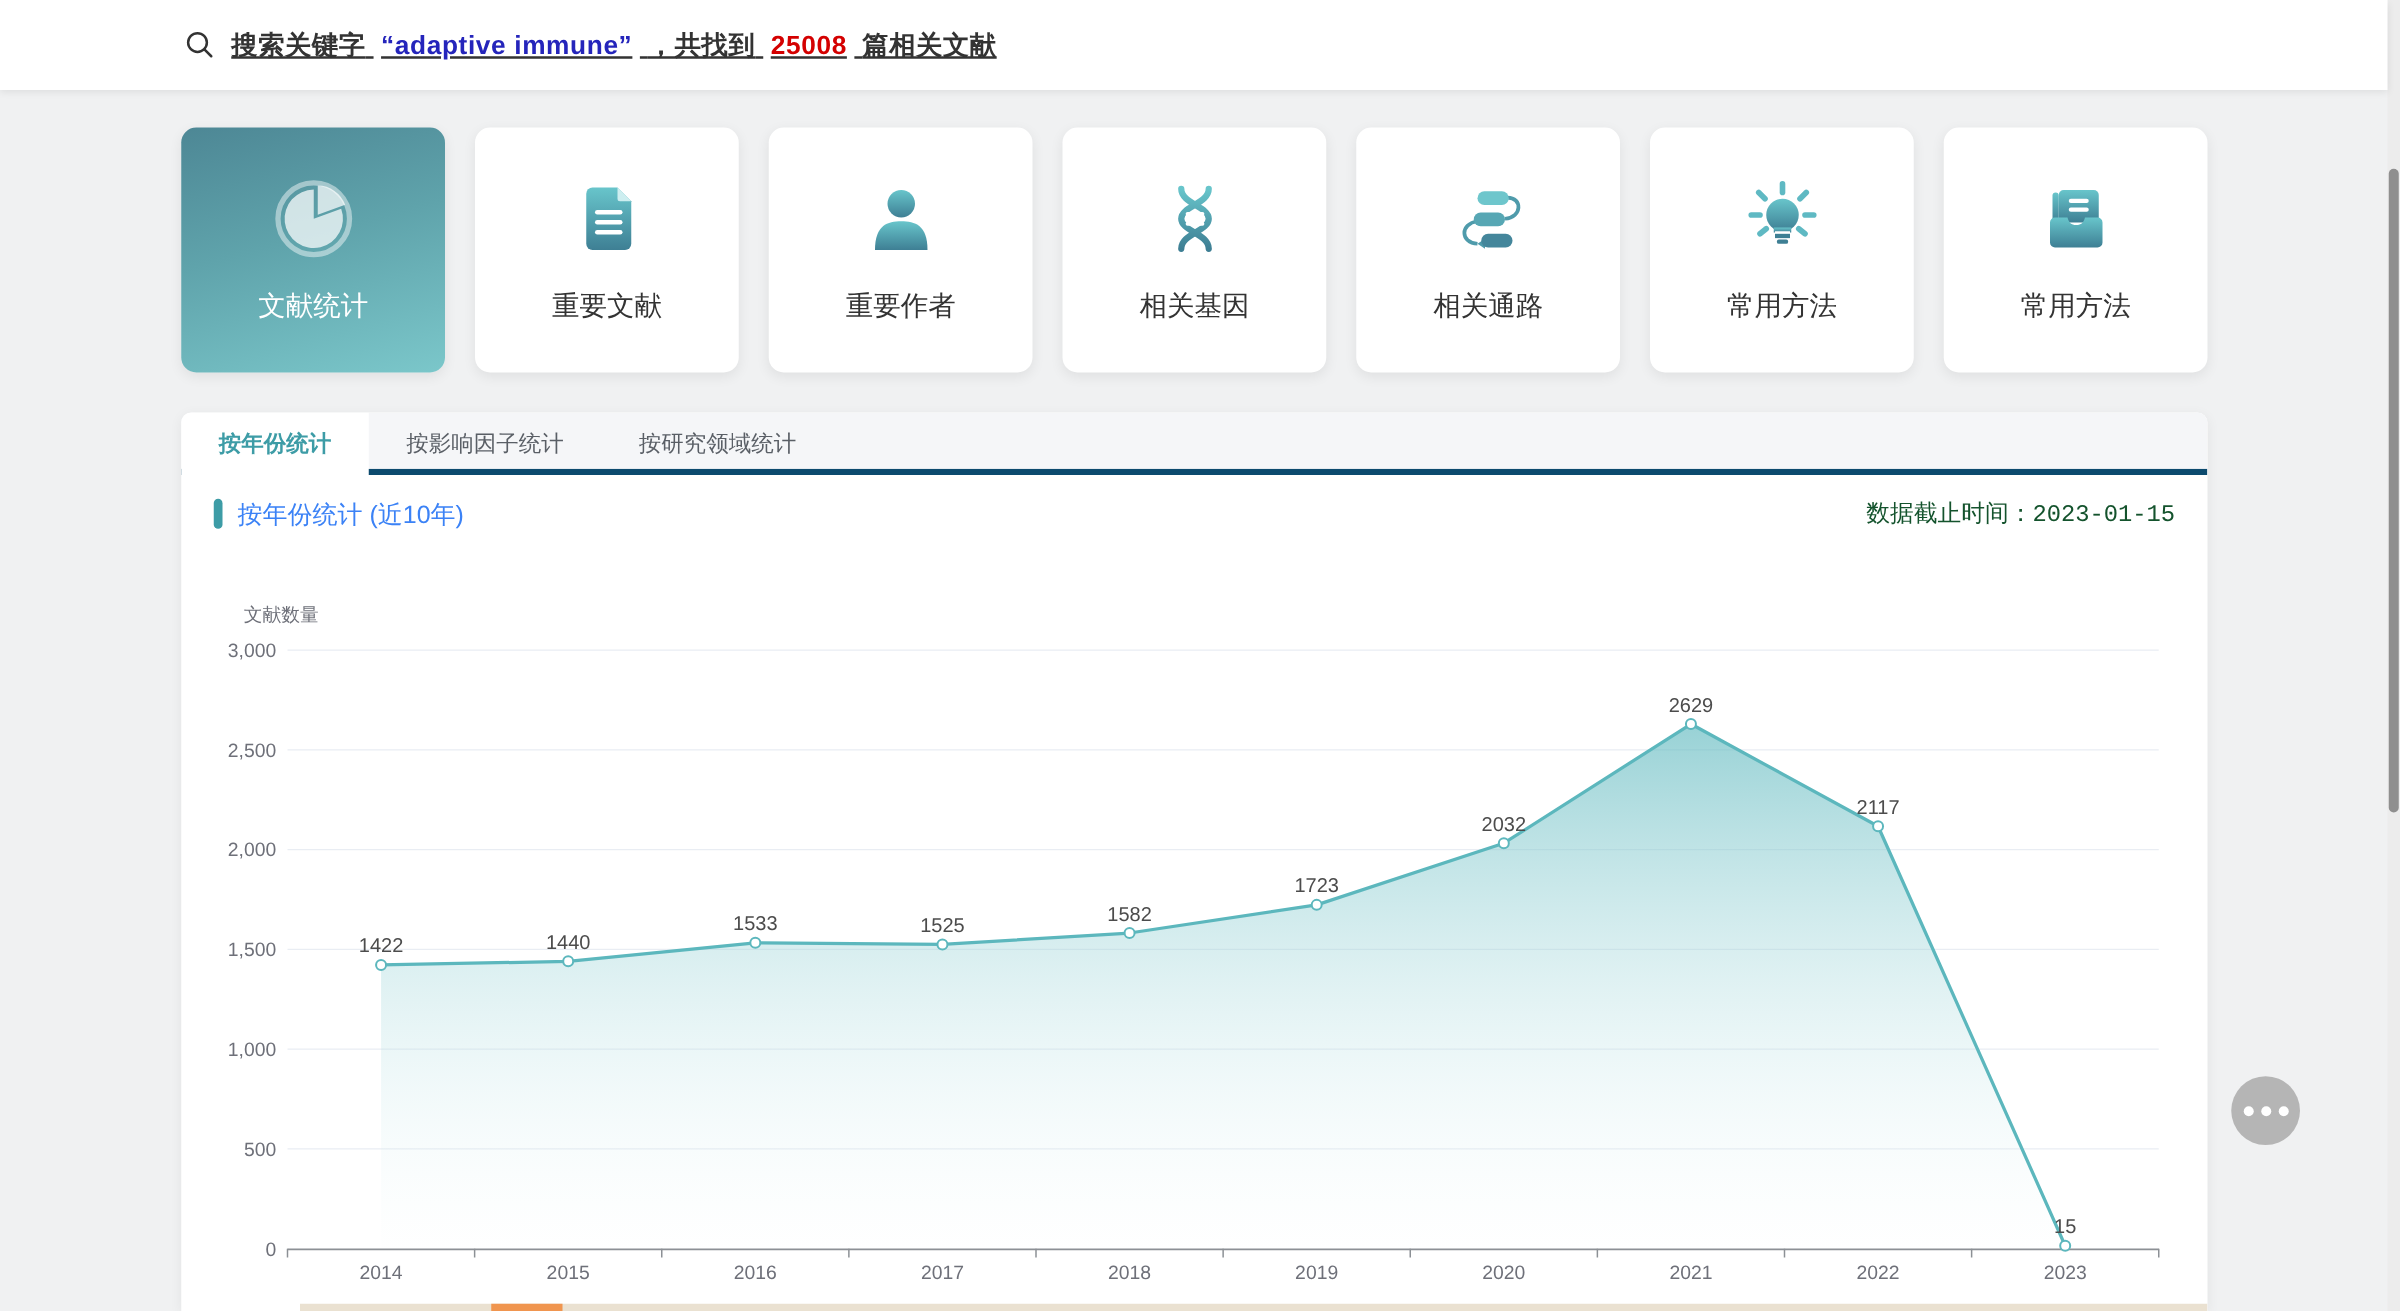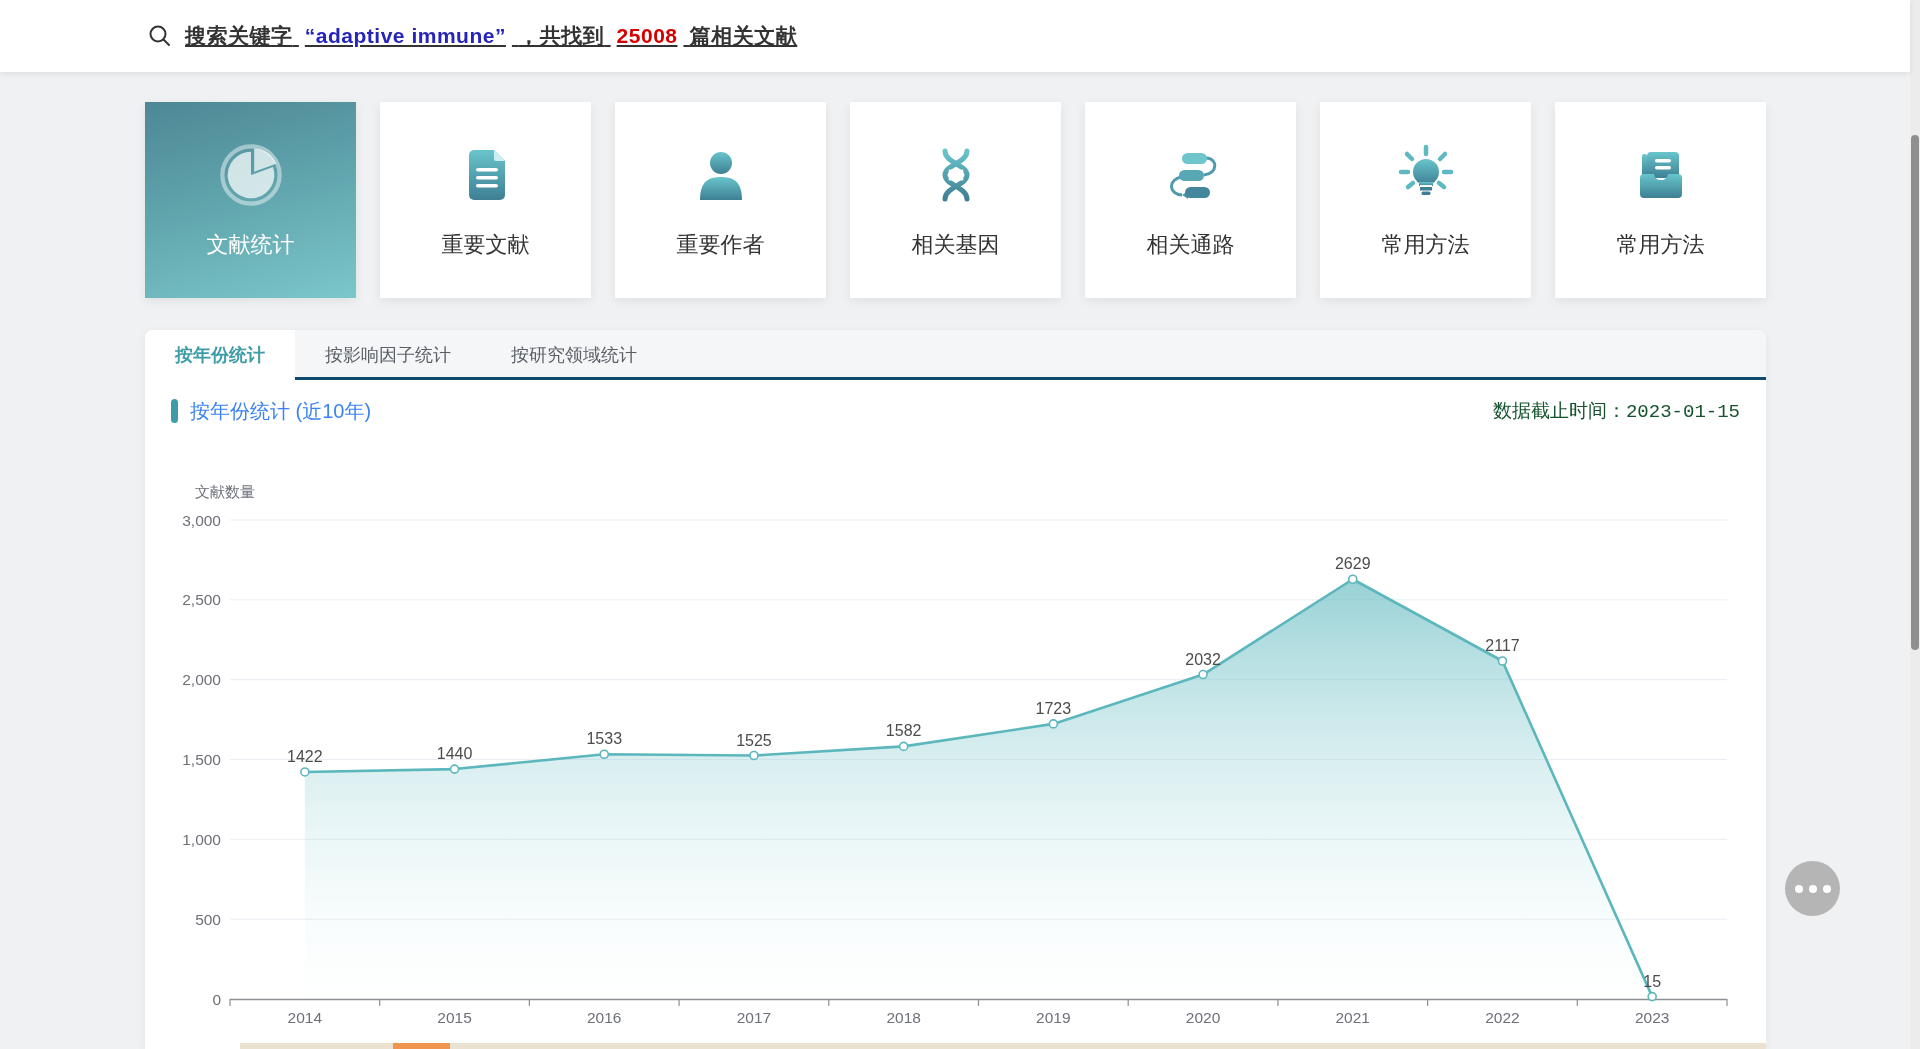--- a/index.html
+++ b/index.html
@@ -9,31 +9,31 @@
 
   
   .header { position:absolute; left:0; top:0; width:1910px; height:72px; background:#ffffff;
             box-shadow:0 2px 6px rgba(0,0,0,0.08); display:flex; align-items:center; padding-left:147px; z-index:5; }
   .header .htext { font-size:21px; font-weight:bold; color:#333; margin-left:12px; letter-spacing:0.5px;text-decoration:underline; }
   .header .kw { color:#2525bb; margin:0 6px; }
   .header .cnt { color:#d40000; margin:0 6px; }
 
   
   .cards { position:absolute; left:145px; top:102px; width:1621px; display:flex; gap:24px; }
-  .card { width:211px; height:196px; background:#fff; border-radius:0; box-shadow:0 3px 10px rgba(0,0,0,0.07);
+  .card { width:211px; height:196px; background:#fff; border-radius:12px; box-shadow:0 3px 10px rgba(0,0,0,0.07);
           display:flex; flex-direction:column; align-items:center; cursor:pointer; }
   .card .icon-wrap { margin-top:34px; height:78px; display:flex; align-items:center; justify-content:center; }
   .card .clabel { margin-top:16px; font-size:22px; color:#333; }
   .card.active { background:linear-gradient(165deg,#4d8795 0%,#5fa3ab 45%,#7bc7ca 100%); }
   .card.active .clabel { color:#fff; }
 
   
   .panel { position:absolute; left:145px; top:330px; width:1621px; height:719px; background:#fff;
            border-radius:8px 8px 0 0; box-shadow:0 2px 10px rgba(0,0,0,0.06); overflow:hidden; }
-  .tabbar { display:flex; height:50px; background:#f5f6f8; border-bottom:3px solid #0c4a6e; border-radius:8px 8px 0 0; }
+  .tabbar { display:flex; height:50px; background:#f5f6f8; border-bottom:5px solid #0c4a6e; border-radius:8px 8px 0 0; }
   .tab { height:50px; line-height:50px; padding:0 30px; font-size:18px; color:#5a5f66; cursor:pointer; }
   .tab.active { background:#fff; color:#3d9ca6; font-weight:bold; }
 
   .section-head { position:relative; height:62px; display:flex; align-items:center; padding:0 26px; }
   .sec-marker { width:7px; height:24px; border-radius:4px; background:#3d9ca6; margin-right:12px; }
   .sec-title { font-size:20px; color:#3b82f6; font-weight:500;text-align:right; }
   .sec-cutoff { margin-left:auto; font-size:19px; color:#14532d;font-family:Liberation Mono, monospace; }
 
   .chart-wrap { position:absolute; left:0; top:120px; width:1834px; height:580px; }
 

